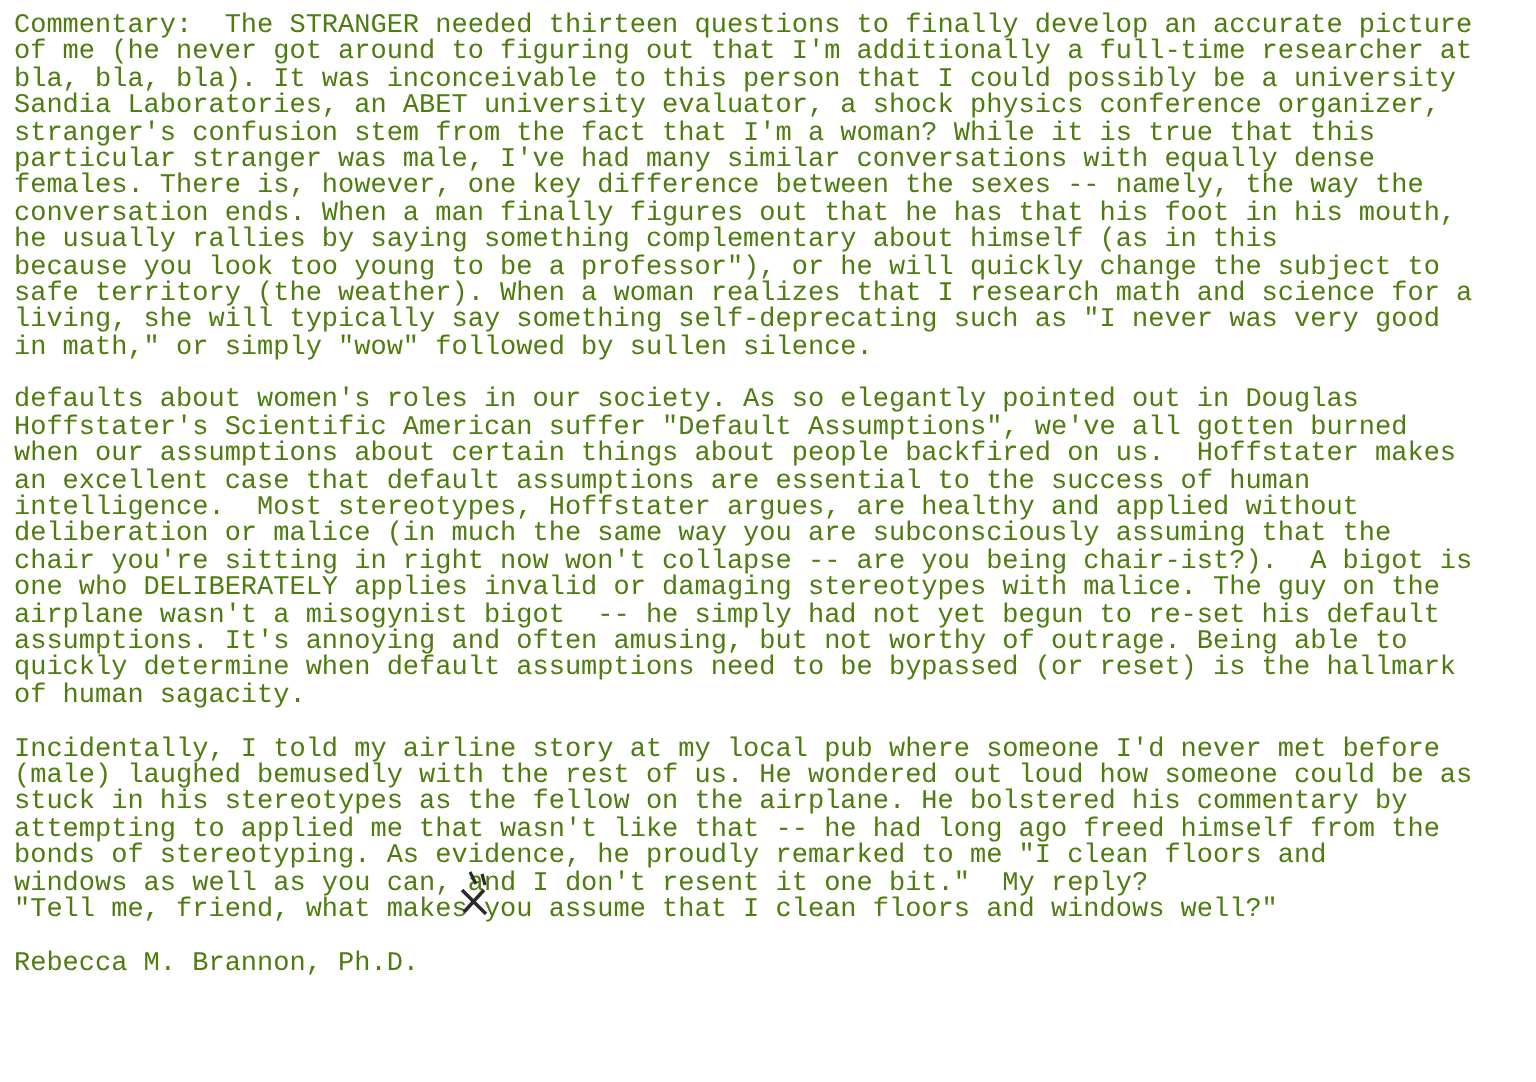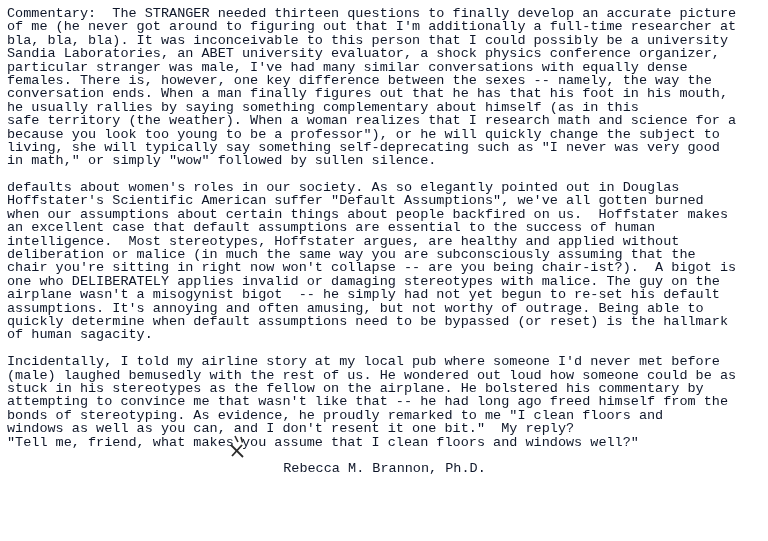--- a/index.html
+++ b/index.html
@@ -23,47 +23,47 @@
   .paragraph {
     margin: 0 0 13.4px 0;
   }
   .line {
     white-space: pre;
     height: 13.4px;
   }
   .signature {
     white-space: pre;
     height: 13.4px;
-    text-align: center;
   }
   .cursor {
     position: absolute;
     left: 228px;
     top: 434px;
     width: 22px;
     height: 27px;
     pointer-events: none;
   }
 </style>
 </head>
 <body>
 
-<div class="page" style="color: #0f172a; background: rgb(255, 255, 255);">
+<div class="page" style="color: #4d7c0f; background: rgb(255, 255, 255);">
 
   <div class="paragraph">
       <div class="line">Commentary:  The STRANGER needed thirteen questions to finally develop an accurate picture</div>
       <div class="line">of me (he never got around to figuring out that I'm additionally a full-time researcher at</div>
       <div class="line">bla, bla, bla). It was inconceivable to this person that I could possibly be a university</div>
       <div class="line">Sandia Laboratories, an ABET university evaluator, a shock physics conference organizer,</div>
+      <div class="line">stranger's confusion stem from the fact that I'm a woman? While it is true that this</div>
       <div class="line">particular stranger was male, I've had many similar conversations with equally dense</div>
       <div class="line">females. There is, however, one key difference between the sexes -- namely, the way the</div>
       <div class="line">conversation ends. When a man finally figures out that he has that his foot in his mouth,</div>
       <div class="line">he usually rallies by saying something complementary about himself (as in this</div>
+      <div class="line">because you look too young to be a professor"), or he will quickly change the subject to</div>
       <div class="line">safe territory (the weather). When a woman realizes that I research math and science for a</div>
-      <div class="line">because you look too young to be a professor"), or he will quickly change the subject to</div>
       <div class="line">living, she will typically say something self-deprecating such as "I never was very good</div>
       <div class="line">in math," or simply "wow" followed by sullen silence.</div>
     </div>
 
   <div class="paragraph">
       <div class="line">defaults about women's roles in our society. As so elegantly pointed out in Douglas</div>
       <div class="line">Hoffstater's Scientific American suffer "Default Assumptions", we've all gotten burned</div>
       <div class="line">when our assumptions about certain things about people backfired on us.  Hoffstater makes</div>
       <div class="line">an excellent case that default assumptions are essential to the success of human</div>
       <div class="line">intelligence.  Most stereotypes, Hoffstater argues, are healthy and applied without</div>
@@ -73,21 +73,21 @@
       <div class="line">airplane wasn't a misogynist bigot  -- he simply had not yet begun to re-set his default</div>
       <div class="line">assumptions. It's annoying and often amusing, but not worthy of outrage. Being able to</div>
       <div class="line">quickly determine when default assumptions need to be bypassed (or reset) is the hallmark</div>
       <div class="line">of human sagacity.</div>
     </div>
 
   <div class="paragraph">
       <div class="line">Incidentally, I told my airline story at my local pub where someone I'd never met before</div>
       <div class="line">(male) laughed bemusedly with the rest of us. He wondered out loud how someone could be as</div>
       <div class="line">stuck in his stereotypes as the fellow on the airplane. He bolstered his commentary by</div>
-      <div class="line">attempting to convince me that wasn't like that -- he had long ago freed himself from the</div>
+      <div class="line">attempting to applied me that wasn't like that -- he had long ago freed himself from the</div>
       <div class="line">bonds of stereotyping. As evidence, he proudly remarked to me "I clean floors and</div>
       <div class="line">windows as well as you can, and I don't resent it one bit."  My reply?</div>
       <div class="line">"Tell me, friend, what makes you assume that I clean floors and windows well?"</div>
     </div>
 
   <div class="signature">Rebecca M. Brannon, Ph.D.</div>
 
   <svg class="cursor" viewBox="0 0 22 27" xmlns="http://www.w3.org/2000/svg">
 
     <path d="M7 2 L10 8" stroke="#2a2a2a" stroke-width="1.6" fill="none"></path>

